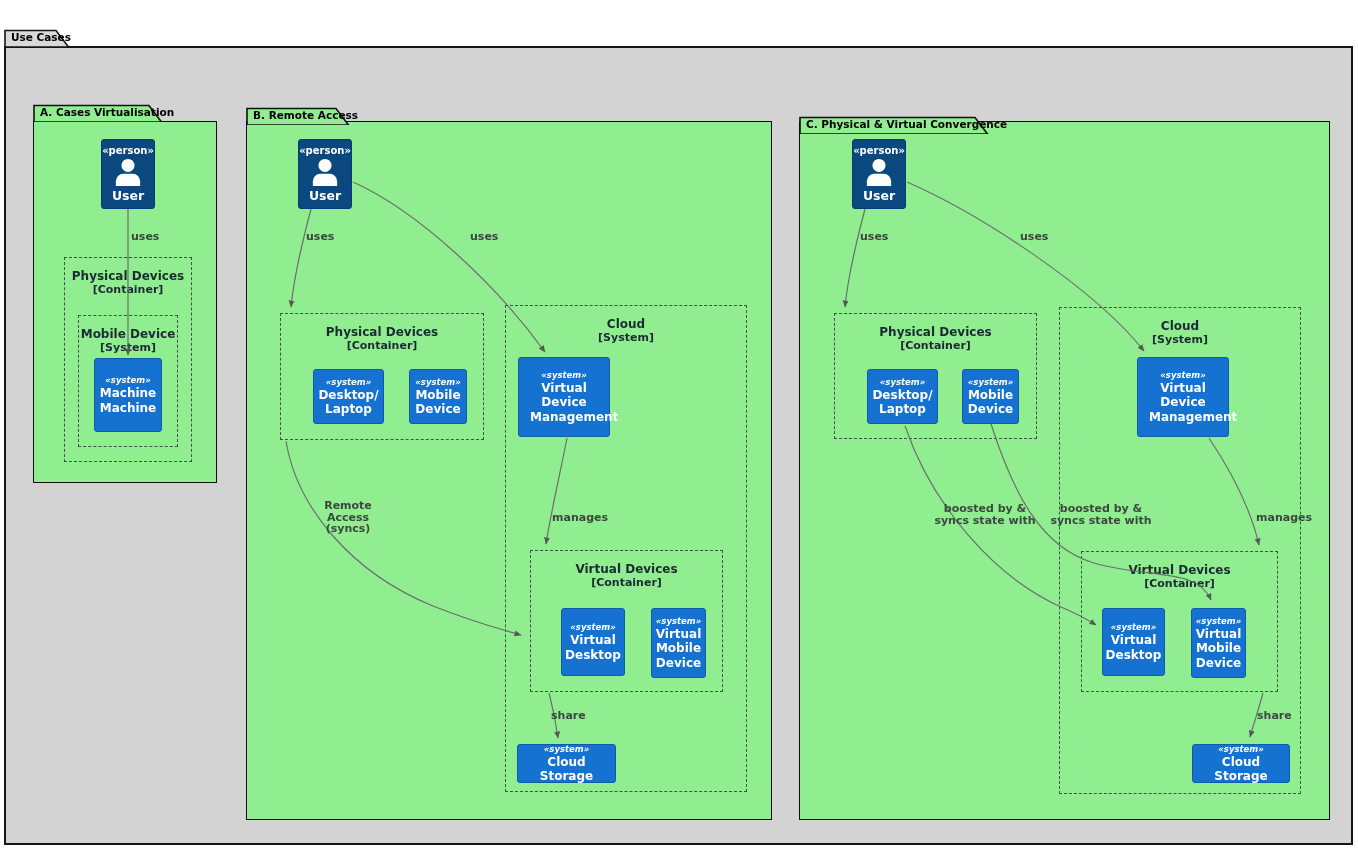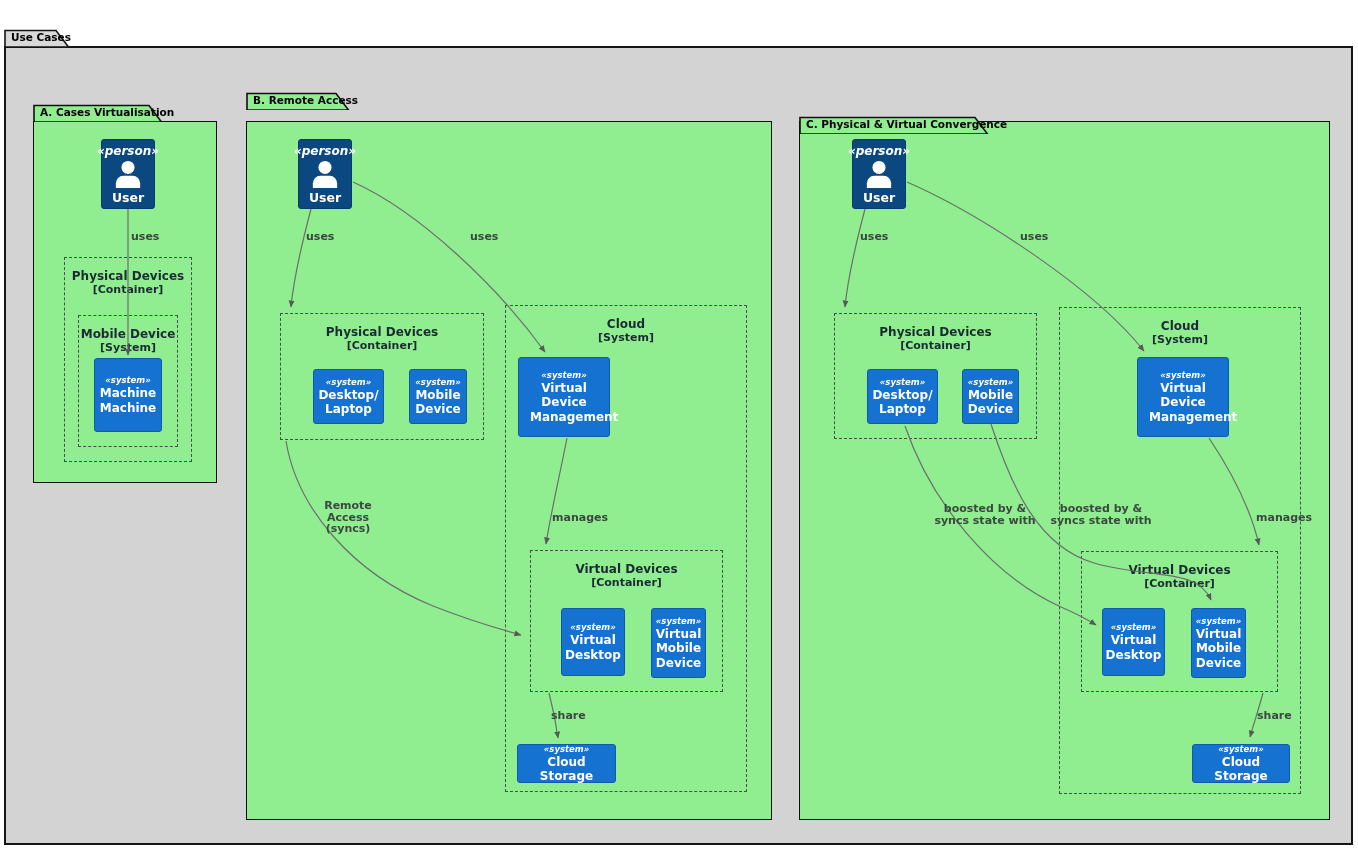--- a/index.html
+++ b/index.html
@@ -14,21 +14,21 @@
 
   .tab { position:absolute; height:18px; z-index:10;padding-left:43px; }
   .tab svg { position:absolute; left:0; top:0; }
   .tab .tab-label { position:absolute; left:7px; top:2px; font-size:10.5px; font-weight:bold;
     color:#000; white-space:nowrap; }
 
   .panel { position:absolute; background:#90ee90; border:1.6px solid #101010; }
 
   .person-box { position:absolute; background:#0b4880; border:1px solid #073b6f; border-radius:3px;
     display:flex; flex-direction:column; align-items:center; justify-content:center; gap:2px; color:#fff; }
-  .person-box .stereo { font-size:12px; font-style:italic; font-weight:600; }
+  .person-box .stereo { font-size:10px; font-weight:600; }
   .person-box .pname { font-size:12.5px; font-weight:bold; }
 
   .c4-box { position:absolute; background:#1572d0; border:1px solid #105ba8; border-radius:3px;
     display:flex; flex-direction:column; align-items:center; justify-content:center; color:#fff;
     text-align:center; padding:2px; }
   .c4-box .stereo { font-size:8.5px; font-style:italic; font-weight:600; margin-bottom:1px; }
   .c4-box .name { font-size:12px; font-weight:bold; line-height:1.18; }
 
   .dashed-box { position:absolute; border:1.5px dashed #42524a; }
   .container-head { padding-top:11px; text-align:center; color:#1b2a33; }
@@ -82,21 +82,21 @@
     <div class="container-head">
       <div class="ctitle">Mobile Device</div>
       <div class="csub">[System]</div>
     </div>
   </div>
   <div class="c4-box" style="left:94px; top:358px; width:68px; height:74px;">
     <span class="stereo">«system»</span>
     <span class="name">Machine Machine</span>
   </div>
 
-  <div class="tab" style="left:246px; top:92px; width:104px;">
+  <div class="tab" style="left:246px; top:107px; width:104px;">
     <svg width="104" height="18">
       <path d="M1,18 L1,1.5 L90,1.5 L102.5,18 Z" fill="#90ee90" stroke="#101010" stroke-width="1.6"></path>
     </svg>
     <span class="tab-label">B. Remote Access</span>
   </div>
   <div class="panel" style="left:246px; top:121px; width:526px; height:699px;"></div>
 
   <div class="person-box" style="left:298px; top:139px; width:54px; height:70px;">
     <span class="stereo">«person»</span>
     <svg width="32" height="28" viewBox="0 0 34 30">

